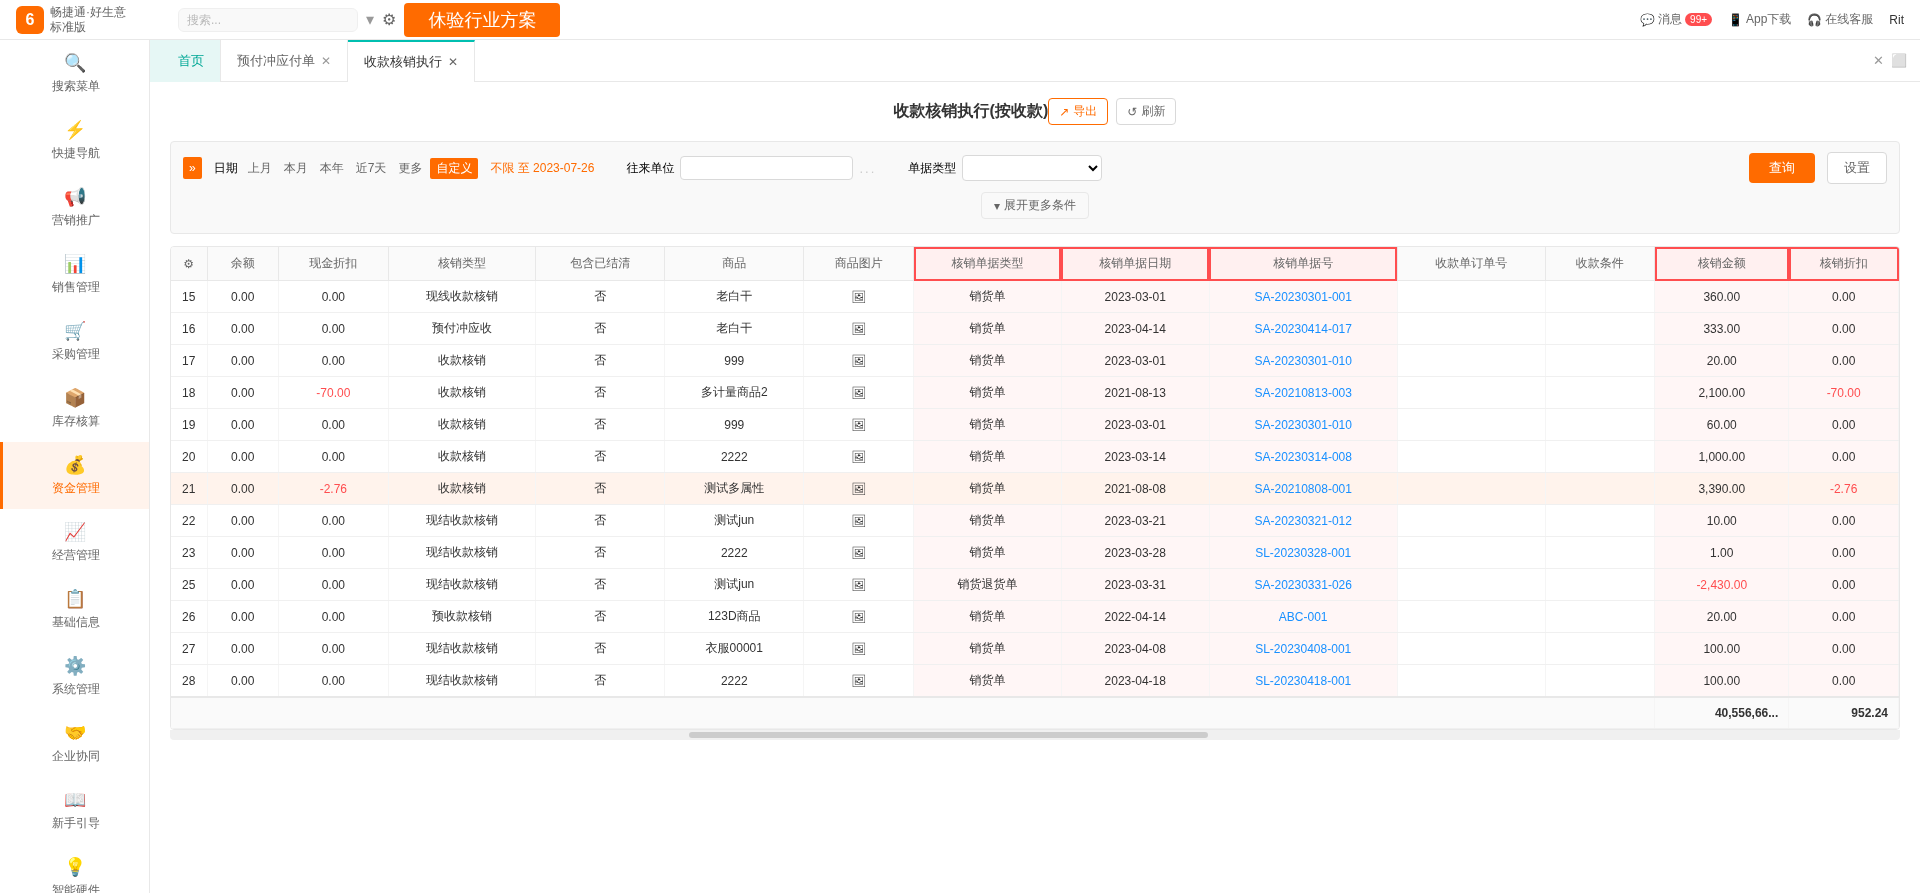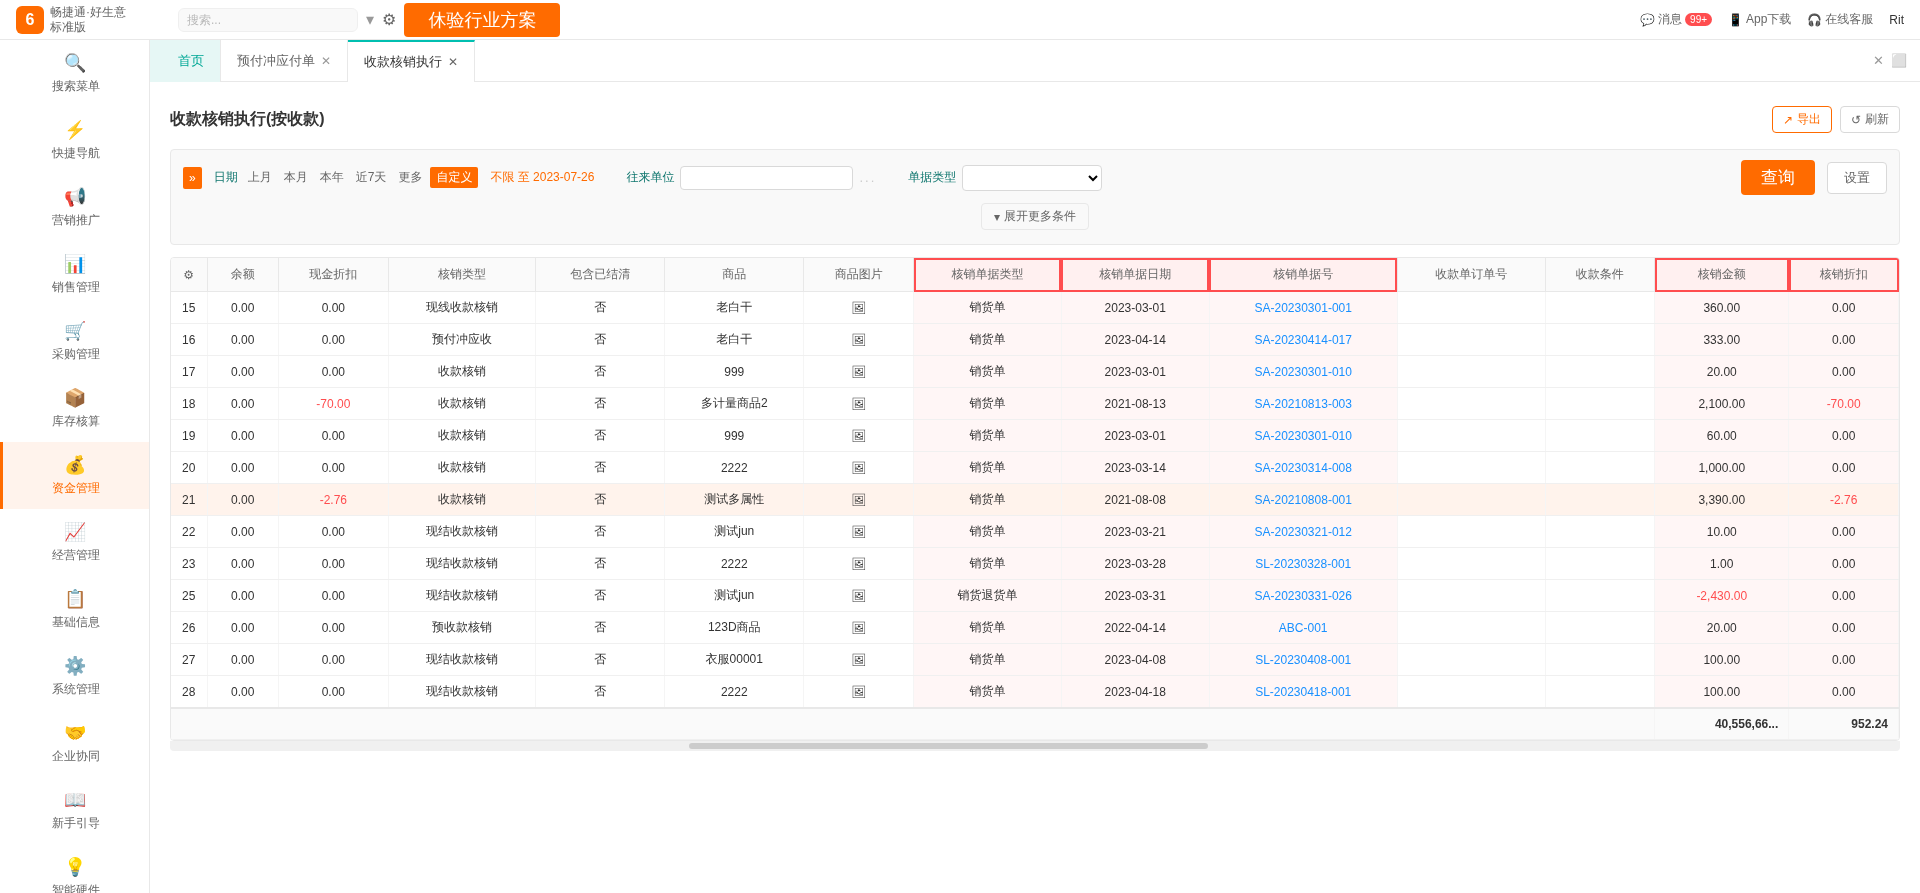--- a/index.html
+++ b/index.html
@@ -35,38 +35,38 @@
     .tab-item.active { background: #fff; color: #333; border-top: 2px solid #00bfb0; }
     .tab-close { color: #999; font-size: 12px; cursor: pointer; }
     .tab-item.active .tab-close { color: #666; }
     .tab-spacer { flex: 1; }
     .tab-right-btns { display: flex; align-items: center; gap: 8px; padding-right: 12px; color: #999; }
 
     
     .page-content { flex: 1; overflow: auto; background: #f5f7fa; padding: 0; }
     .page-inner { background: #fff; margin: 0; padding: 16px 20px; min-height: 100%; }
 
-    .page-title { font-size: 16px; font-weight: 600; color: #333; margin-bottom: 16px; display: flex; justify-content: space-between; align-items: center; margin-top: 8px; }
+    .page-title { font-size: 16px; font-weight: 600; color: #333; margin-bottom: 16px; display: flex; justify-content: center; align-items: center; }
     .page-title-actions { display: flex; gap: 8px; }
     .btn-export { color: #ff6b00; border: 1px solid #ff6b00; background: #fff; border-radius: 4px; padding: 4px 10px; font-size: 12px; cursor: pointer; display: flex; align-items: center; gap: 4px; }
     .btn-refresh { color: #666; border: 1px solid #d9d9d9; background: #fff; border-radius: 4px; padding: 4px 10px; font-size: 12px; cursor: pointer; display: flex; align-items: center; gap: 4px; }
 
     
     .filter-bar { background: #f9f9f9; border: 1px solid #e8e8e8; border-radius: 4px; padding: 10px 12px; margin-bottom: 12px; }
     .filter-row { display: flex; align-items: center; gap: 12px; flex-wrap: wrap; }
     .filter-item { display: flex; align-items: center; gap: 6px; }
-    .filter-label { color: #0f766e; font-size: 12px; white-space: nowrap; }
+    .filter-label { color: #000000; font-size: 12px; white-space: nowrap; }
     .filter-links { display: flex; gap: 4px; }
     .filter-link { color: #666; font-size: 12px; cursor: pointer; padding: 2px 4px; }
     .filter-link.active-custom { color: white; background: #ff6b00; border-radius: 2px; padding: 2px 6px; }
     .filter-date-range { color: #ff6b00; font-size: 12px; }
     .filter-select { border: 1px solid #d9d9d9; border-radius: 4px; padding: 4px 8px; font-size: 12px; min-width: 140px; background: #fff; }
     .filter-input { border: 1px solid #d9d9d9; border-radius: 4px; padding: 4px 8px; font-size: 12px; min-width: 140px; }
     .filter-dots { color: #ccc; letter-spacing: 2px; }
-    .btn-query { background: #ff6b00; color: white; border: none; border-radius: 4px; padding: 6px 20px; font-size: 17px; cursor: pointer; }
+    .btn-query { background: #ff6b00; color: white; border: none; border-radius: 4px; padding: 6px 20px; font-size: 13px; cursor: pointer; }
     .btn-setting { background: #fff; color: #666; border: 1px solid #d9d9d9; border-radius: 4px; padding: 6px 16px; font-size: 13px; cursor: pointer; }
     .expand-row { display: flex; justify-content: center; margin: 8px 0 4px; }
 
     
     .table-wrap { overflow: auto; border: 1px solid #e8e8e8; border-radius: 4px; }
     table { width: 100%; border-collapse: collapse; font-size: 12px; }
     thead tr { background: #fafafa; }
     th { padding: 8px 10px; text-align: center; color: #666; font-weight: 500; border-bottom: 1px solid #e8e8e8; white-space: nowrap; border-right: 1px solid #e8e8e8; }
     td { padding: 7px 10px; text-align: center; border-bottom: 1px solid #f0f0f0; border-right: 1px solid #f5f5f5; white-space: nowrap; }
     tr.highlighted td { background: #fff3ec; }

